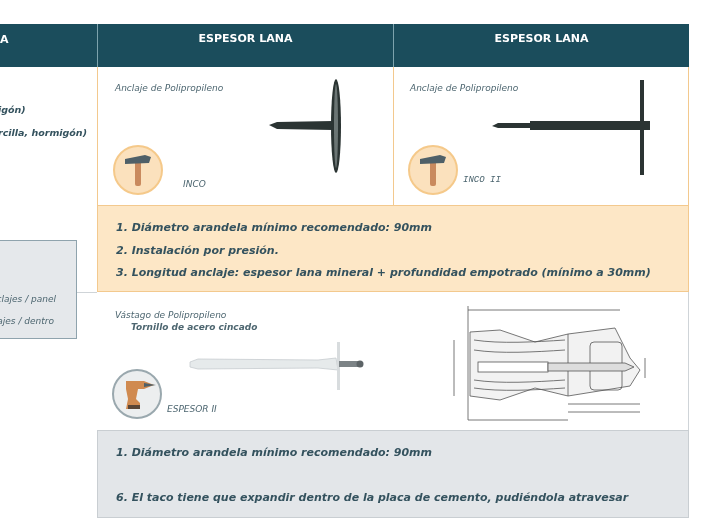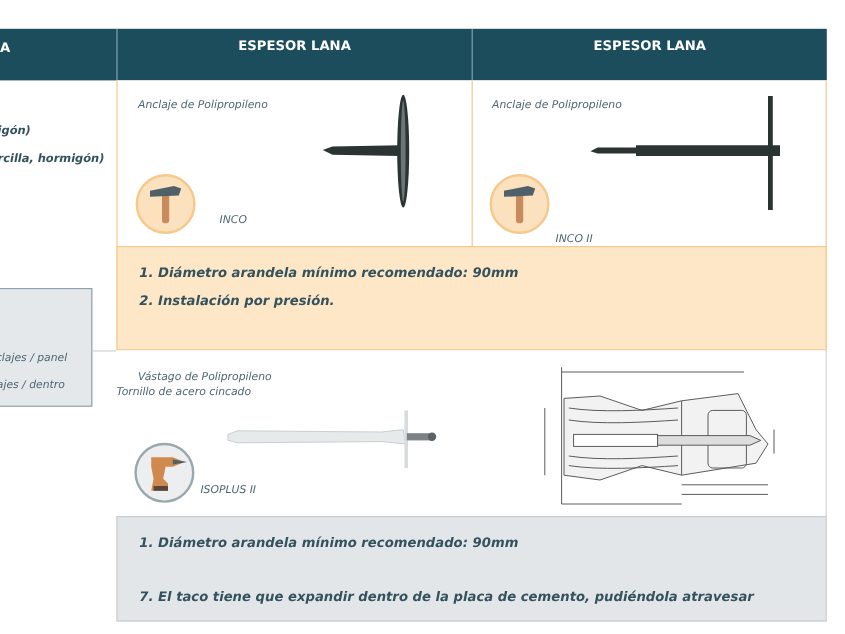--- a/index.html
+++ b/index.html
@@ -79,30 +79,31 @@
 <svg class="abs" style="left:490px; top:80px;" width="160" height="100" viewBox="0 0 160 100">
   <path d="M2 46 L8 43 L40 43 L40 41 L160 41 L160 50 L40 50 L40 48 L8 48 Z" fill="#2b3433"></path>
   <rect x="150" y="0" width="4" height="95" fill="#2b3433"></rect>
 </svg>
 <div class="abs circle circle-orange" style="left:408px; top:145px;">
   <svg width="46" height="46" viewBox="0 0 46 46">
     <rect x="20" y="13" width="6" height="26" rx="2" fill="#c98a5e"></rect>
     <path d="M10 12 L30 8 L36 10 L34 16 L10 17 Z" fill="#4f6068"></path>
   </svg>
 </div>
-<div class="abs pname" style="left:463px; top:195px;">INCO II</div>
+<div class="abs pname" style="left:463px; top:175px;font-family:Liberation Mono, monospace;">INCO II</div>
 
 <div class="abs orange-notes">
   <div class="note" style="top:15px;">1. Diámetro arandela mínimo recomendado: 90mm</div>
   <div class="note" style="top:38px;">2. Instalación por presión.</div>
+  <div class="note" style="top:60px;">3. Longitud anclaje: espesor lana mineral + profundidad empotrado (mínimo a 30mm)</div>
 </div>
 
 <div class="abs bot-row"></div>
 <div class="abs lbl" style="left:115px; top:309px;">Vástago de Polipropileno</div>
-<div class="abs lbl" style="left:97px; top:321px;">Tornillo de acero cincado</div>
+<div class="abs lbl" style="left:131px; top:321px;font-weight:bold;">Tornillo de acero cincado</div>
 
 <svg class="abs" style="left:188px; top:340px;" width="190" height="60" viewBox="0 0 190 60">
   <path d="M2 22 L10 19 L130 20 L148 18 L150 30 L130 28 L10 29 L2 27 Z" fill="#e6eaeb" stroke="#c6cccf" stroke-width="0.8"></path>
   <rect x="149" y="2" width="3" height="48" fill="#d8dcde"></rect>
   <rect x="151" y="21" width="20" height="6" fill="#7c8386"></rect>
   <circle cx="172" cy="24" r="3.5" fill="#5c6366"></circle>
 </svg>
 
 <svg class="abs" style="left:440px; top:300px;" width="220" height="125" viewBox="0 0 220 125">
   <g fill="none" stroke="#555" stroke-width="0.8">
@@ -122,18 +123,18 @@
   </g>
 </svg>
 
 <div class="abs circle circle-gray" style="left:112px; top:369px;">
   <svg width="46" height="46" viewBox="0 0 46 46">
     <path d="M12 10 L30 10 L40 14 L30 18 L24 18 L22 28 L26 32 L26 38 L12 38 L14 28 L12 18 Z" fill="#d08a50"></path>
     <rect x="14" y="34" width="12" height="4" fill="#5a4536"></rect>
     <path d="M30 12 L42 14 L30 16 Z" fill="#4f6068"></path>
   </svg>
 </div>
-<div class="abs pname" style="left:167px; top:404px;">ISOPLUS II</div>
+<div class="abs pname" style="left:167px; top:404px;">ESPESOR II</div>
 
 <div class="abs gray-notes">
   <div class="note" style="top:15px;">1. Diámetro arandela mínimo recomendado: 90mm</div>
-  <div class="note" style="top:60px;">7. El taco tiene que expandir dentro de la placa de cemento, pudiéndola atravesar</div>
+  <div class="note" style="top:60px;">6. El taco tiene que expandir dentro de la placa de cemento, pudiéndola atravesar</div>
 </div>
 
 </body></html>

